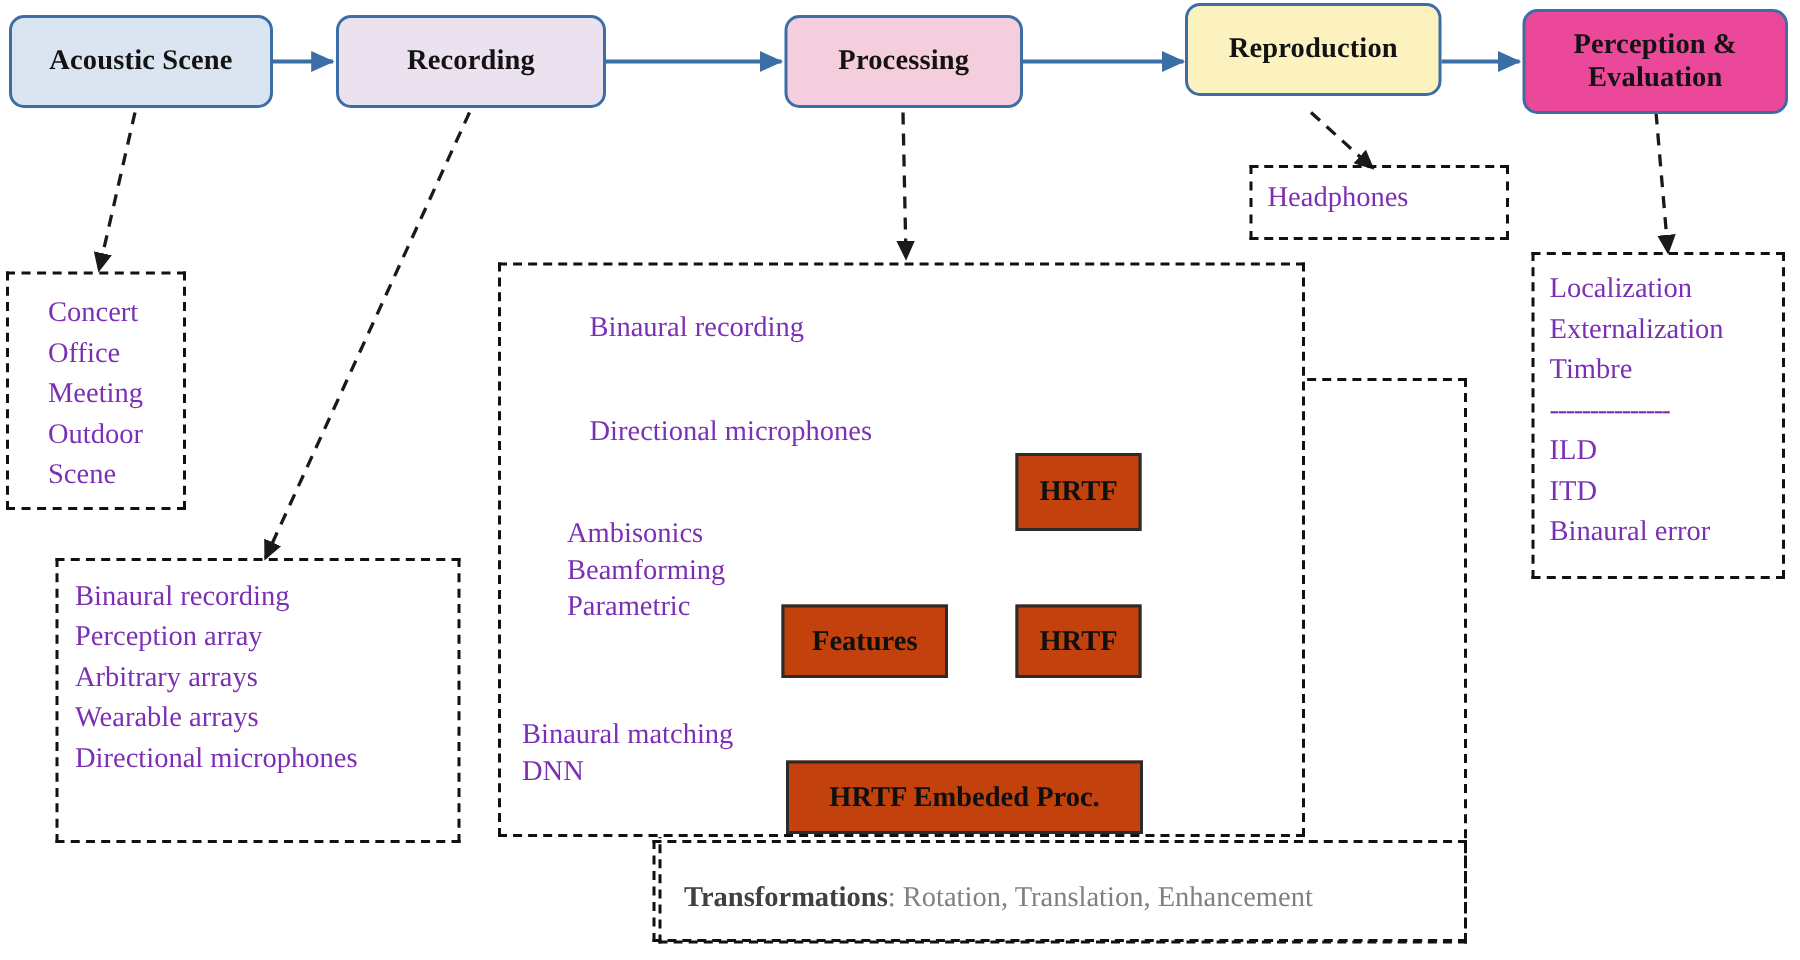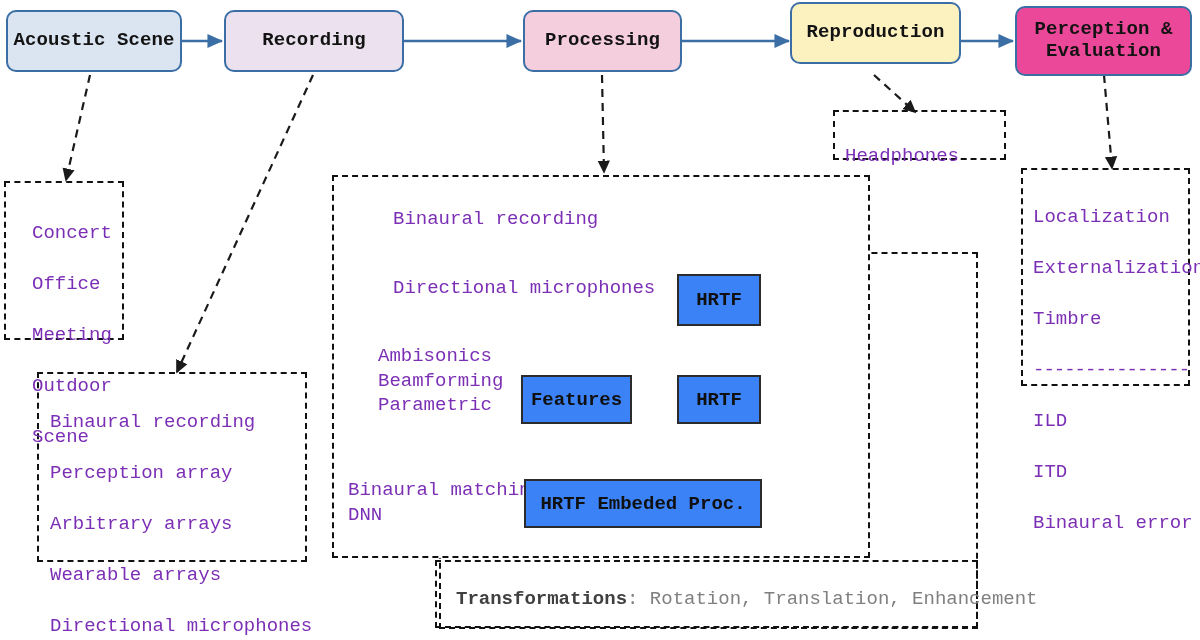--- a/index.html
+++ b/index.html
@@ -5,21 +5,21 @@
   html, body {
     margin: 0;
     padding: 0;
     background: #ffffff;
   }
   #canvas {
     position: relative;
     width: 1200px;
     height: 640px;
     background: #ffffff;
-    font-family: Liberation Mono, monospace;
+    font-family: Liberation Serif, serif;
     overflow: hidden;
   }
   #wires {
     position: absolute;
     left: 0; top: 0;
     width: 1200px; height: 640px;
     pointer-events: none;
   }
   
   .stage {
@@ -48,39 +48,40 @@
   }
   .dbox.filled { background: #ffffff; }
   .list {
     position: absolute;
     z-index: 4;
     color: #7b2fb5;
     font-size: 19px;
     line-height: 1.42;
     white-space: nowrap;
   }
-  .list div { white-space: nowrap; margin-top: 24px; }
+  .list div { white-space: nowrap; }
   .rule {
     color: #7b2fb5;
     letter-spacing: -1px;
   }
   
   .pblock {
     position: absolute;
     box-sizing: border-box;
-    background: #3b82f6;
+    background: #c2410c;
     border: 2px solid #2b2b2b;
     display: flex;
     align-items: center;
     justify-content: center;
     font-weight: bold;
     font-size: 19px;
     color: #101010;
     z-index: 5;
     white-space: nowrap;
+    margin-top: 28px;
   }
   .plabel {
     position: absolute;
     color: #7b2fb5;
     font-size: 19px;
     line-height: 1.30;
     z-index: 5;
     white-space: nowrap;
   }
   .transform {

